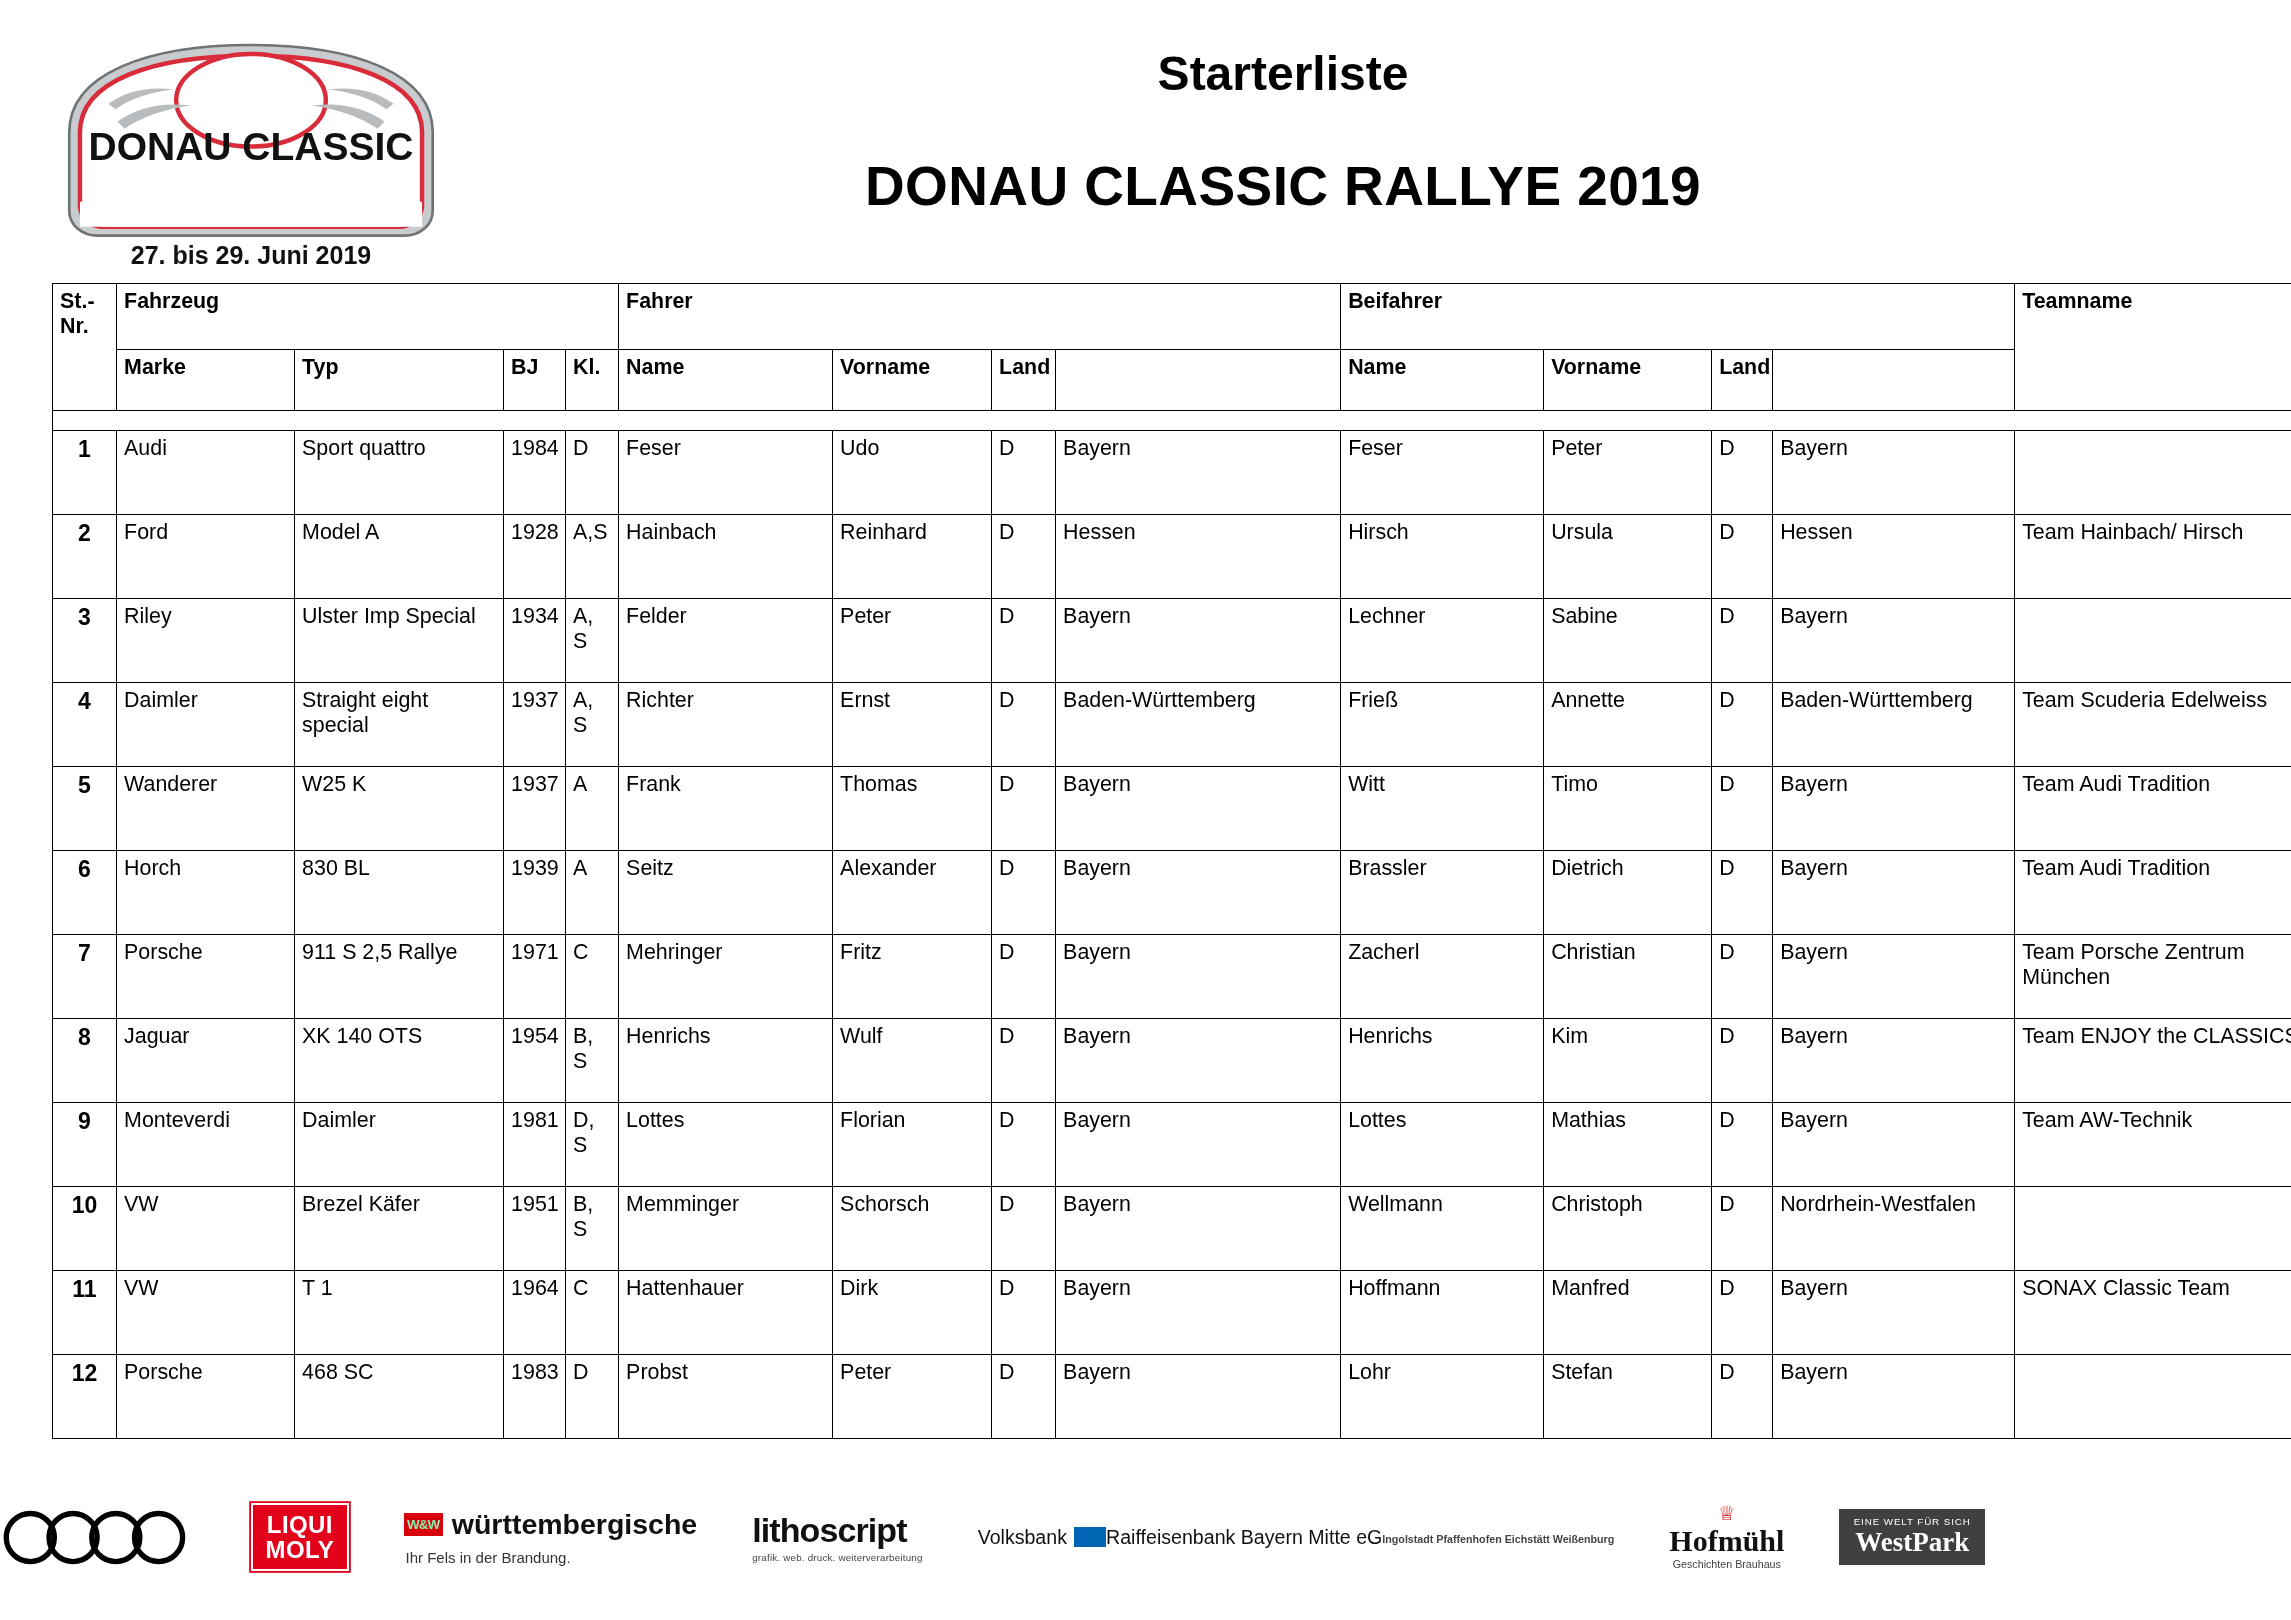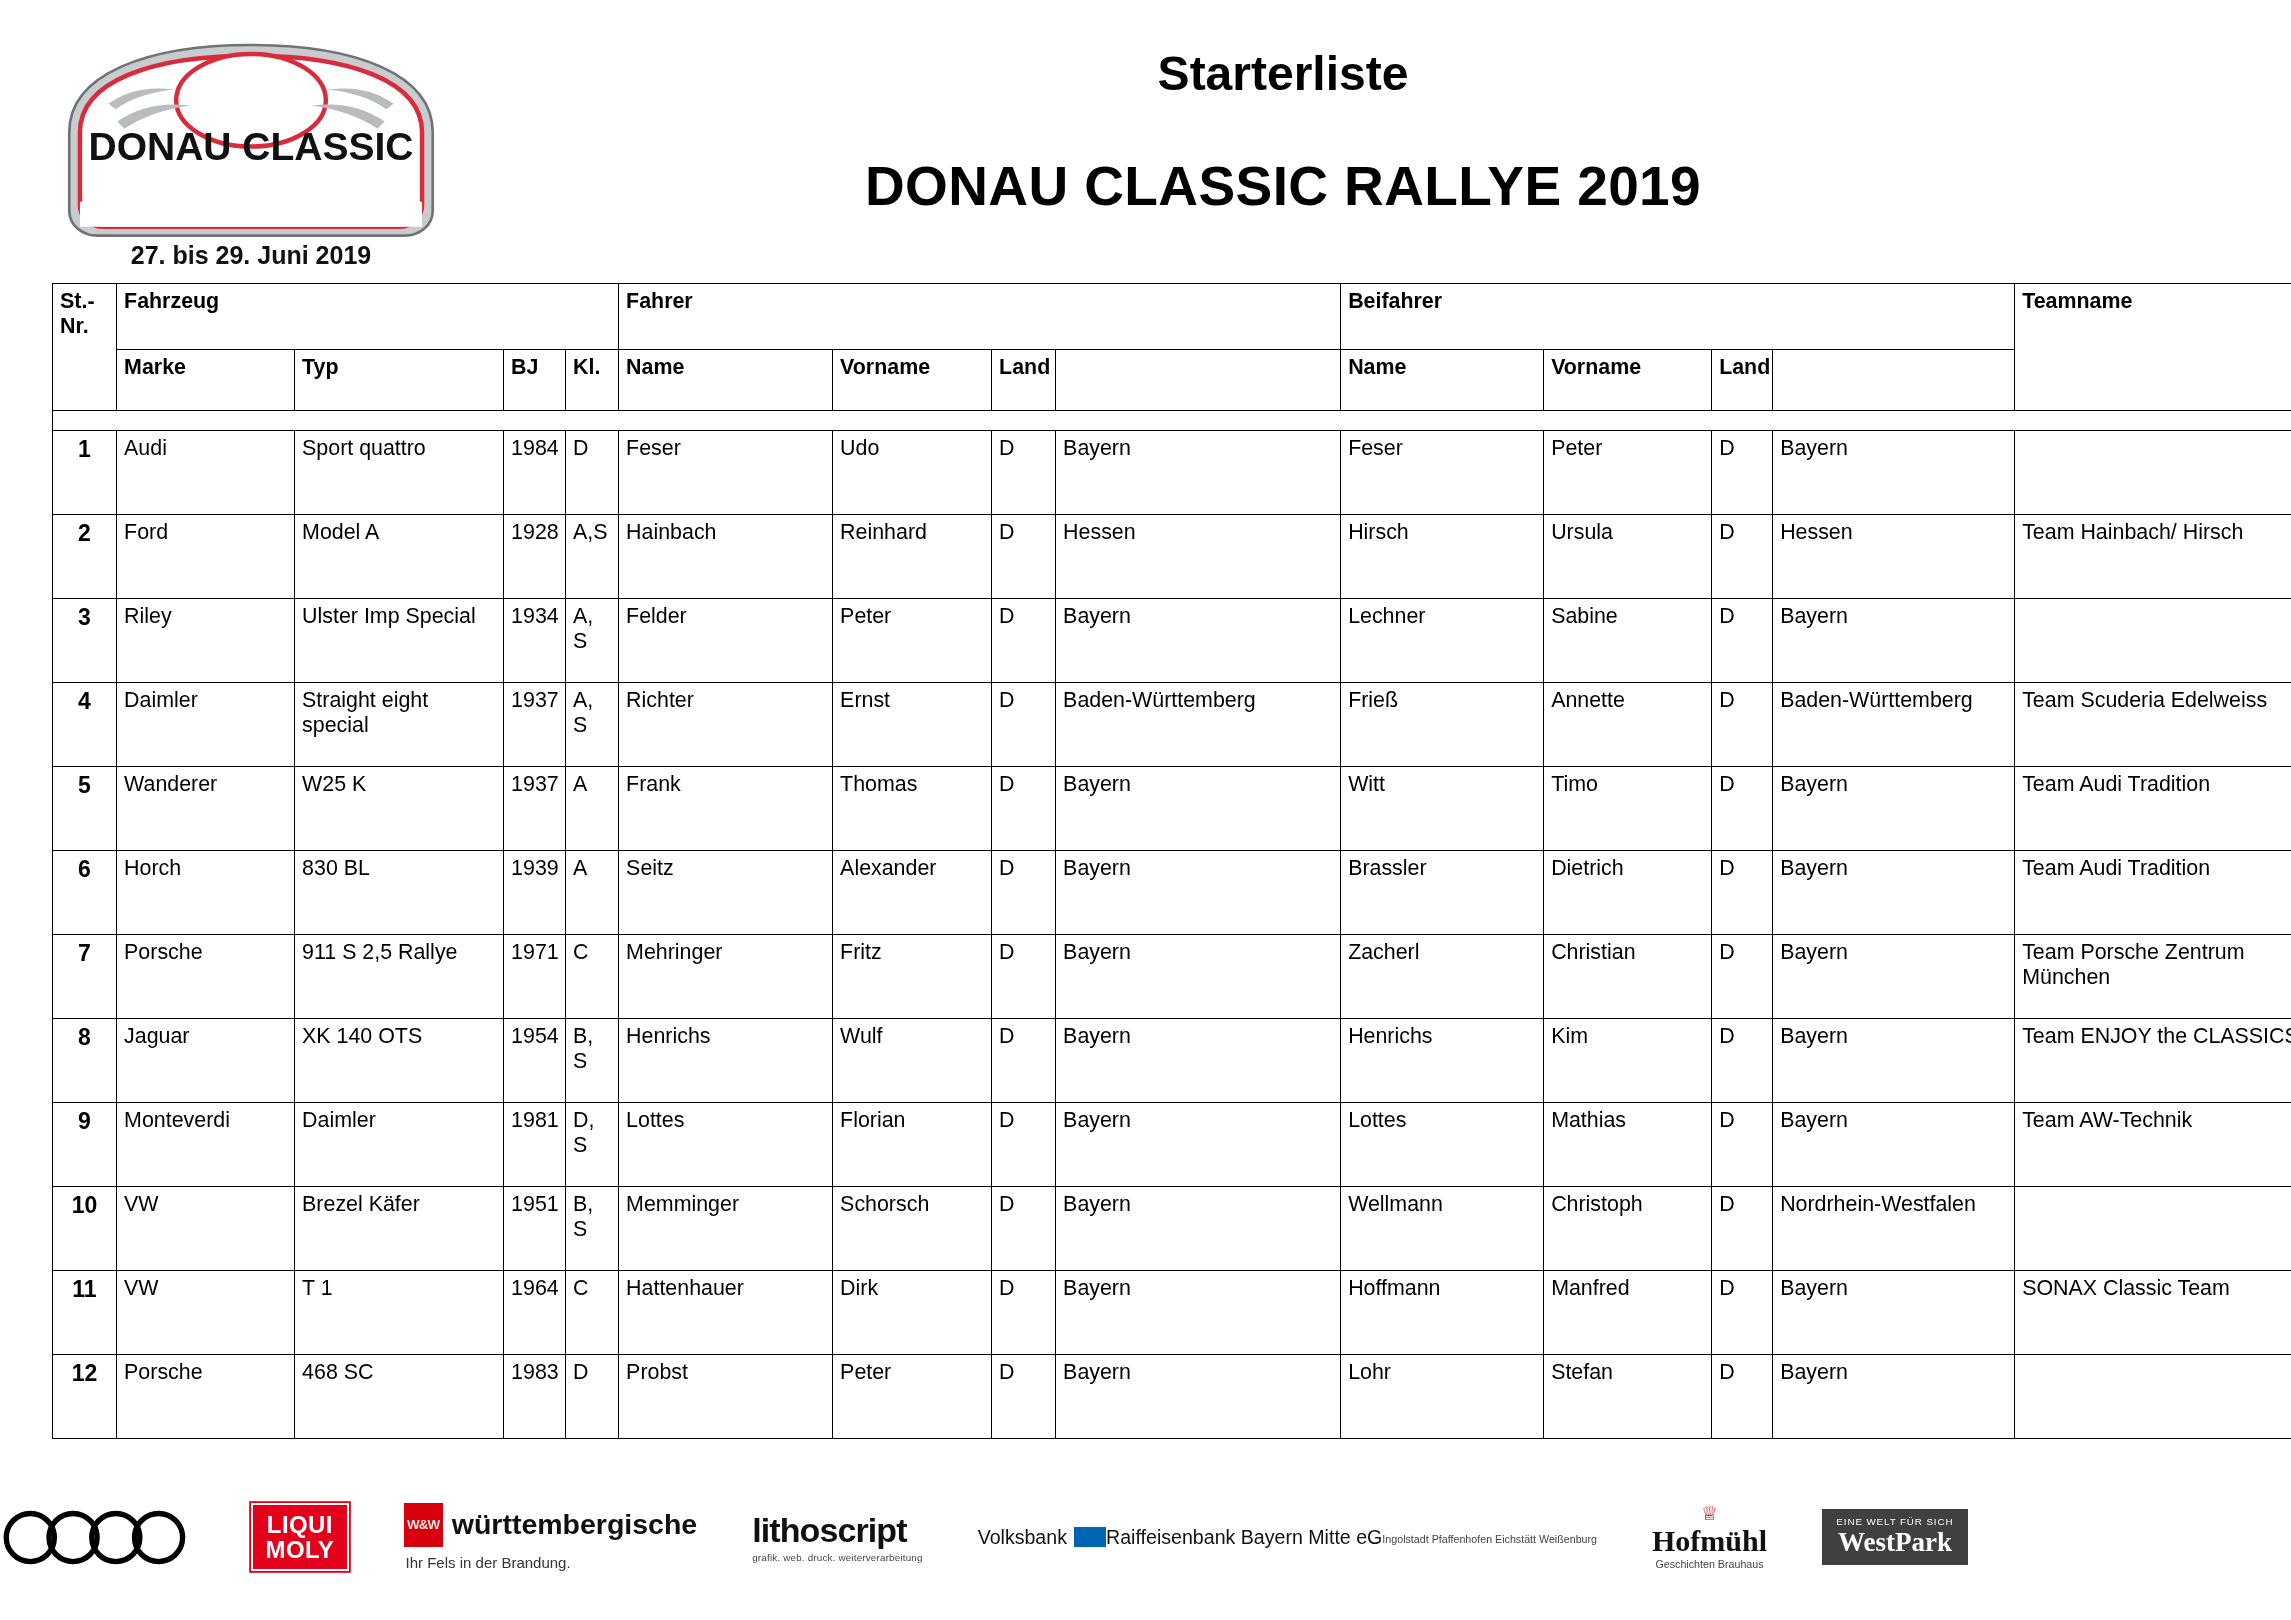--- a/index.html
+++ b/index.html
@@ -170,35 +170,35 @@
     box-shadow: 0 0 0 1.8px #e2001a;
     letter-spacing: 0.4px;
   }
   .wuert {
     display: flex;
     flex-direction: column;
     align-items: flex-start;
   }
   .wuert-top { display: flex; align-items: center; gap: 9px; }
   .wuert-mark {
-    width: 39px; height: 44px; background: #d8000c;
+    width: 39px; height: 23px; background: #d8000c;
     display: flex; align-items: center; justify-content: center;
-    color: #e5e5e5; font-size: 13.4px; font-weight: bold; letter-spacing: -0.9px;
+    color: #86efac; font-size: 13.4px; font-weight: bold; letter-spacing: -0.9px;
   }
   .wuert-name { font-size: 28.5px; font-weight: bold; color: #111; }
   .wuert-claim { font-size: 15px; color: #333; margin-top: 7.1px; margin-left: 1.8px; }
 
   .litho-name { font-size: 34px; font-weight: bold; color: #111; letter-spacing: -0.9px; }
   .litho-sub { font-size: 9.8px; color: #444; letter-spacing: 0.2px; margin-top: 2.7px; }
 
   .vb { display: flex; flex-direction: row; align-items: center; }
   .vb-line1 { font-size: 19.6px; color: #111; display: flex; align-items: center; gap: 7.1px; }
   .vb-logo { width: 32px; height: 19.6px; background: #0066b3; display:inline-block; }
   .vb-line2 { font-size: 19.6px; color: #111; font-weight: normal; }
-  .vb-line3 { font-size: 10.7px; color: #444; margin-top: 3.6px; }
+  .vb-line3 { font-size: 10.7px; color: #444; margin-top: 3.6px; font-weight: bold; }
 
   .hof { display: flex; flex-direction: column; align-items: center; }
   .hof-crown { font-size: 19.6px; color: #c00; line-height: 1; }
   .hof-name { font-size: 30px; font-weight: bold; color: #111; font-family: "Liberation Serif", serif; }
   .hof-sub { font-size: 10.7px; color: #444; }
 
   .westpark {
     background: #404040; color: #fff; text-align: center;
     padding: 7.1px 14.3px;
   }

